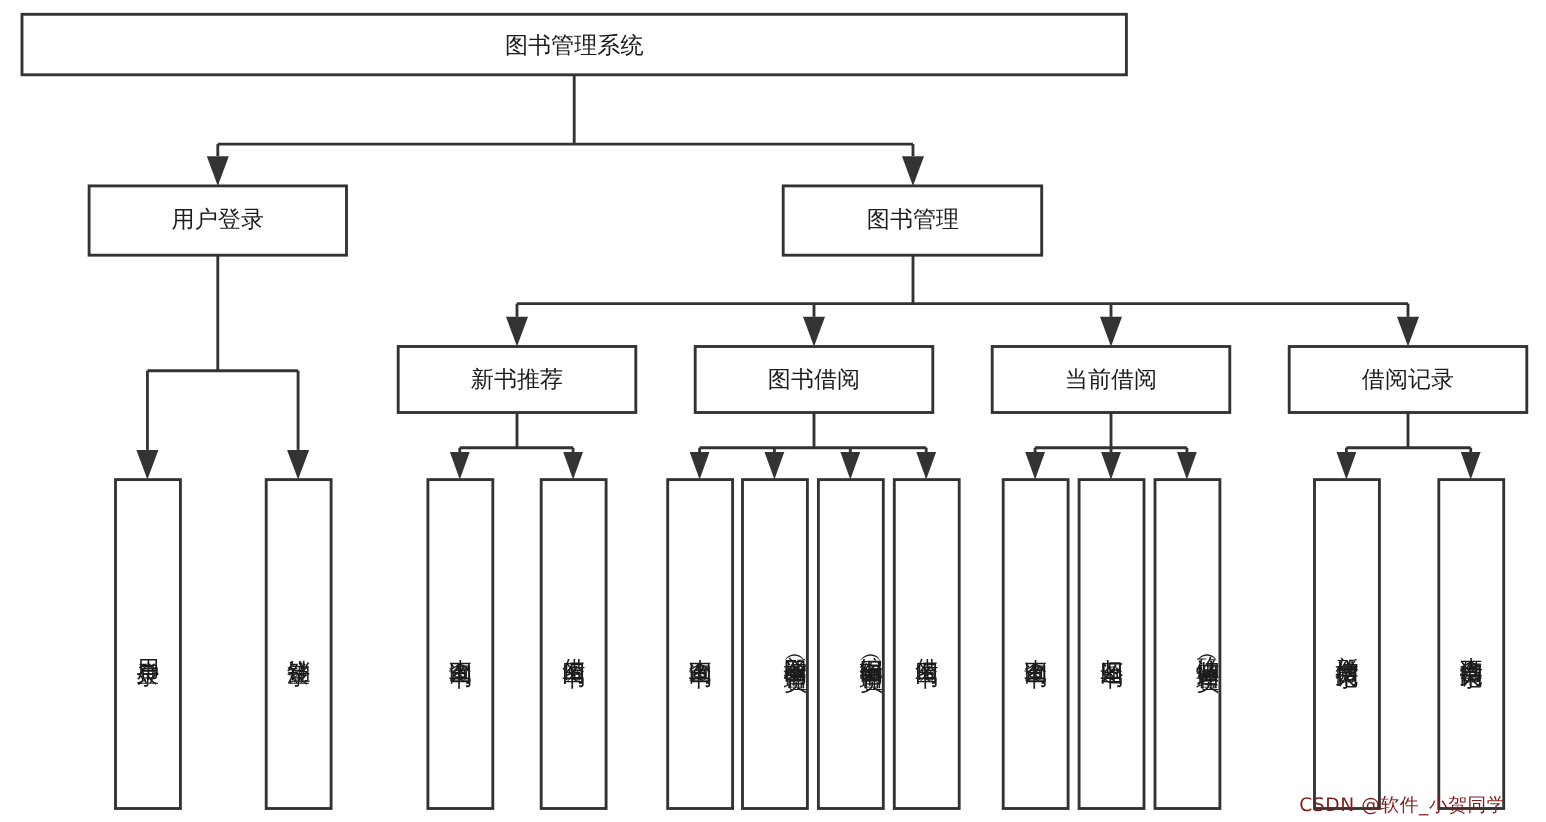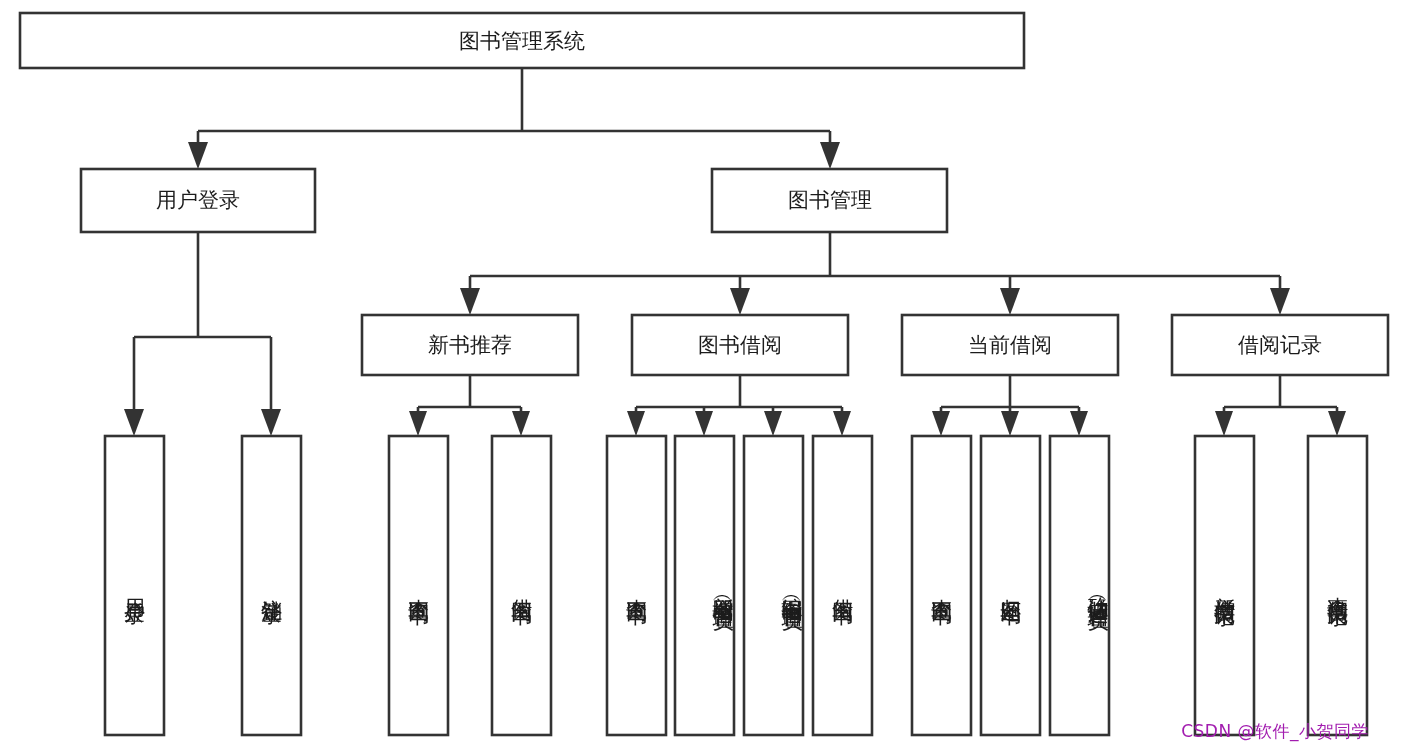--- a/index.html
+++ b/index.html
@@ -65,21 +65,21 @@
     white-space: nowrap;
     pointer-events: none;
     user-select: none;
   }
   .watermark {
     position: absolute;
     right: 8px;
     bottom: 4px;
     font-family: "DejaVu Sans", "Liberation Sans", sans-serif;
     font-size: 17px;
-    color: #a21caf;
+    color: #7f1d1d;
     letter-spacing: 0.5px;
     white-space: nowrap;
   }
 </style>
 </head>
 <body>
 
 <div id="diagram-root">
 
   <svg id="tree-svg" viewBox="0 0 1405 747">

